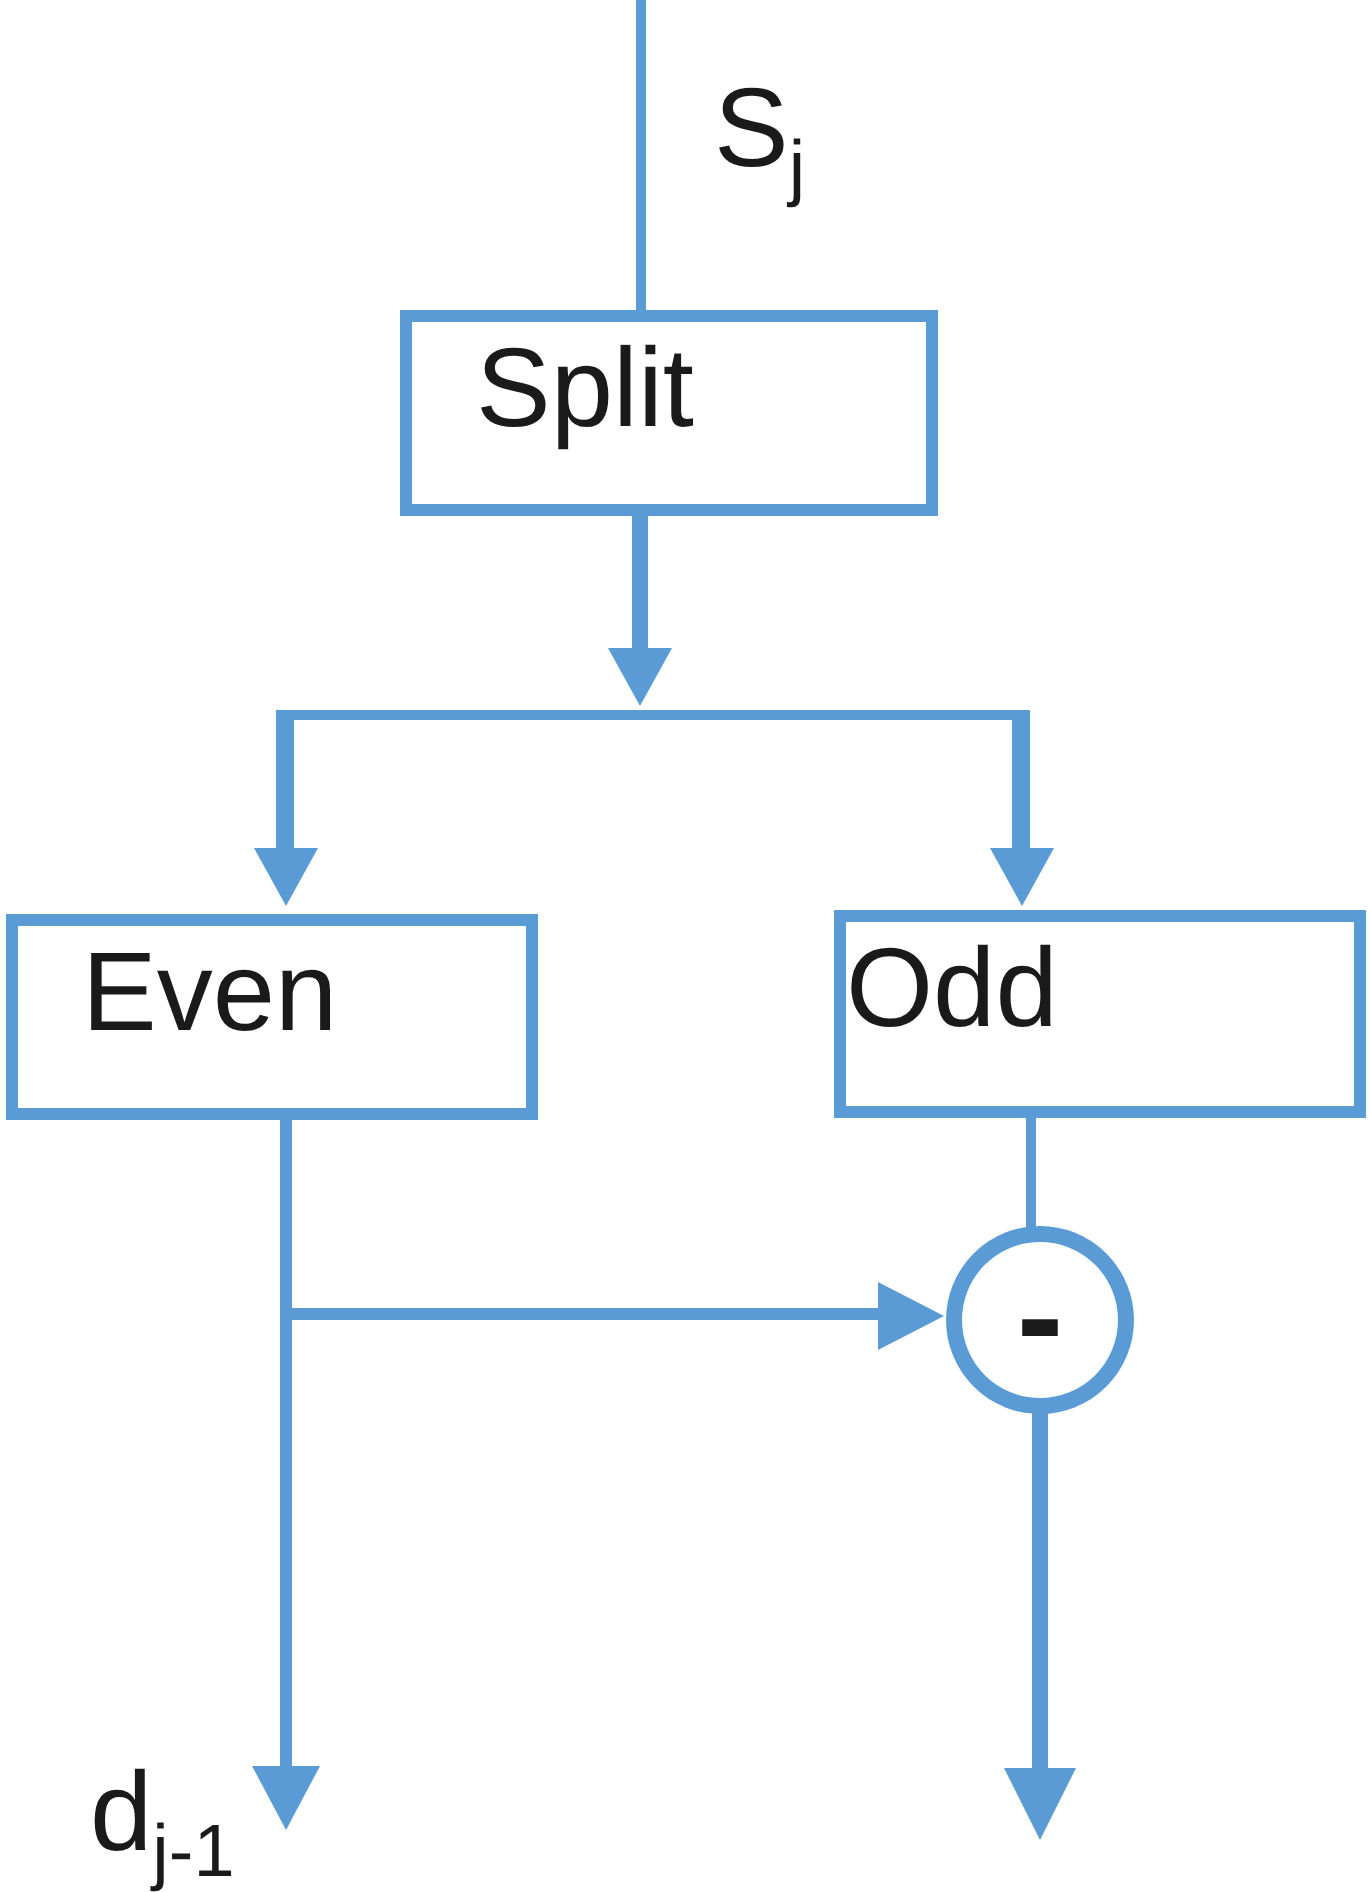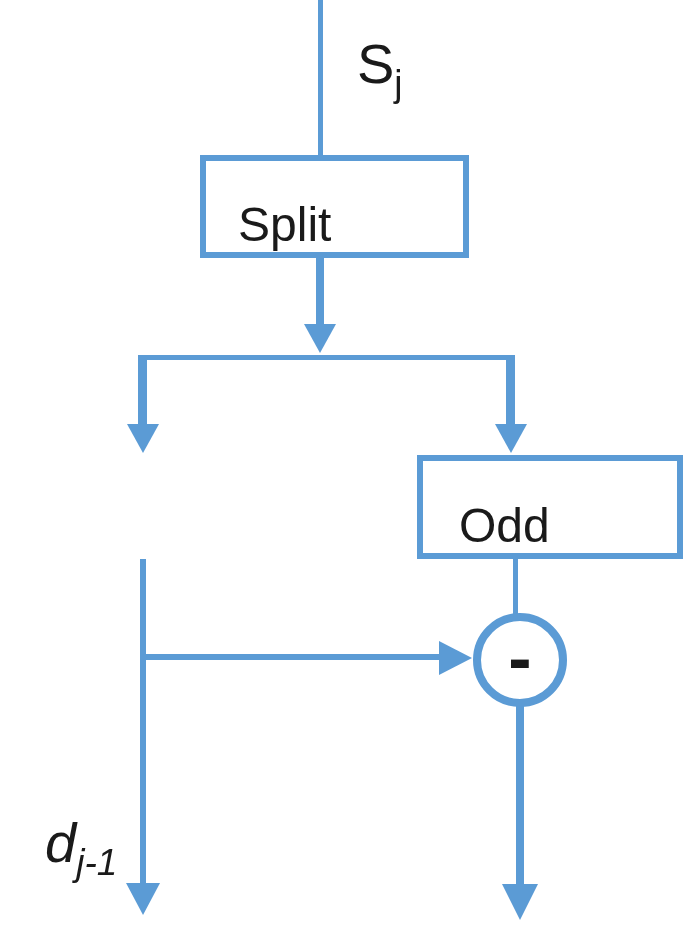--- a/index.html
+++ b/index.html
@@ -16,22 +16,22 @@
   .line { position: absolute; background: var(--accent); }
   .tri  { position: absolute; width: 0; height: 0; }
   .tri.down  { border-left: 16px solid transparent; border-right: 16px solid transparent; border-top: 29px solid var(--accent); }
   .tri.right { border-top: 17px solid transparent; border-bottom: 17px solid transparent; border-left: 33px solid var(--accent); }
   .node {
     position: absolute;
     box-sizing: border-box;
     border: 6px solid var(--accent);
     background: var(--bg);
     display: flex;
-    align-items: flex-end;
-    font-size: 48px;
+    align-items: flex-start;
+    font-size: 56px;
     color: var(--text);
   }
   .lbl { position: absolute; font-size: 56px; color: var(--text); white-space: nowrap; }
   .sb  { font-size: 37px; position: relative; top: 13px; }
   .circle {
     position: absolute;
     box-sizing: border-box;
     border: 8px solid var(--accent);
     border-radius: 50%;
     background: var(--bg);
@@ -60,39 +60,42 @@
   <div class="tri down" style="left:304px; top:324px;"></div>
 
   <div class="line" style="left:138px; top:355px; width:377px; height:5px;"></div>
 
   <div class="line" style="left:138px; top:355px; width:9px; height:70px;"></div>
   <div class="tri down" style="left:127px; top:424px;"></div>
 
   <div class="line" style="left:506px; top:355px; width:9px; height:70px;"></div>
   <div class="tri down" style="left:495px; top:424px;"></div>
 
+  <div class="node" style="left:3px; top:457px; width:266px; height:103px; padding-left:32px;">
+    <span>Even</span>
+  </div>
 
-  <div class="node" style="left:417px; top:455px; width:266px; height:104px; padding-left:36px;">
+  <div class="node" style="left:417px; top:455px; width:266px; height:104px; ">
     <span>Odd</span>
   </div>
 
   <div class="line" style="left:140px; top:559px; width:6px; height:325px;"></div>
   <div class="tri down" style="left:126px; top:883px; border-left-width:17px; border-right-width:17px; border-top-width:32px;"></div>
 
   <div class="line" style="left:143px; top:654px; width:297px; height:6px;"></div>
   <div class="tri right" style="left:439px; top:641px;"></div>
 
   <div class="line" style="left:513px; top:558px; width:5px; height:57px;"></div>
 
   <div class="circle" style="left:473px; top:613px; width:94px; height:94px;">
     <span class="minus">-</span>
   </div>
 
   <div class="line" style="left:516px; top:706px; width:8px; height:179px;"></div>
   <div class="tri down" style="left:502px; top:884px; border-left-width:18px; border-right-width:18px; border-top-width:36px;"></div>
 
 
-  <div class="lbl" style="left:45px; top:810px;font-style:italic;">
+  <div class="lbl" style="left:45px; top:873px;">
     <span>d</span><span class="sb">j-1</span>
   </div>
 
 
 </div>
 
 </body></html>

